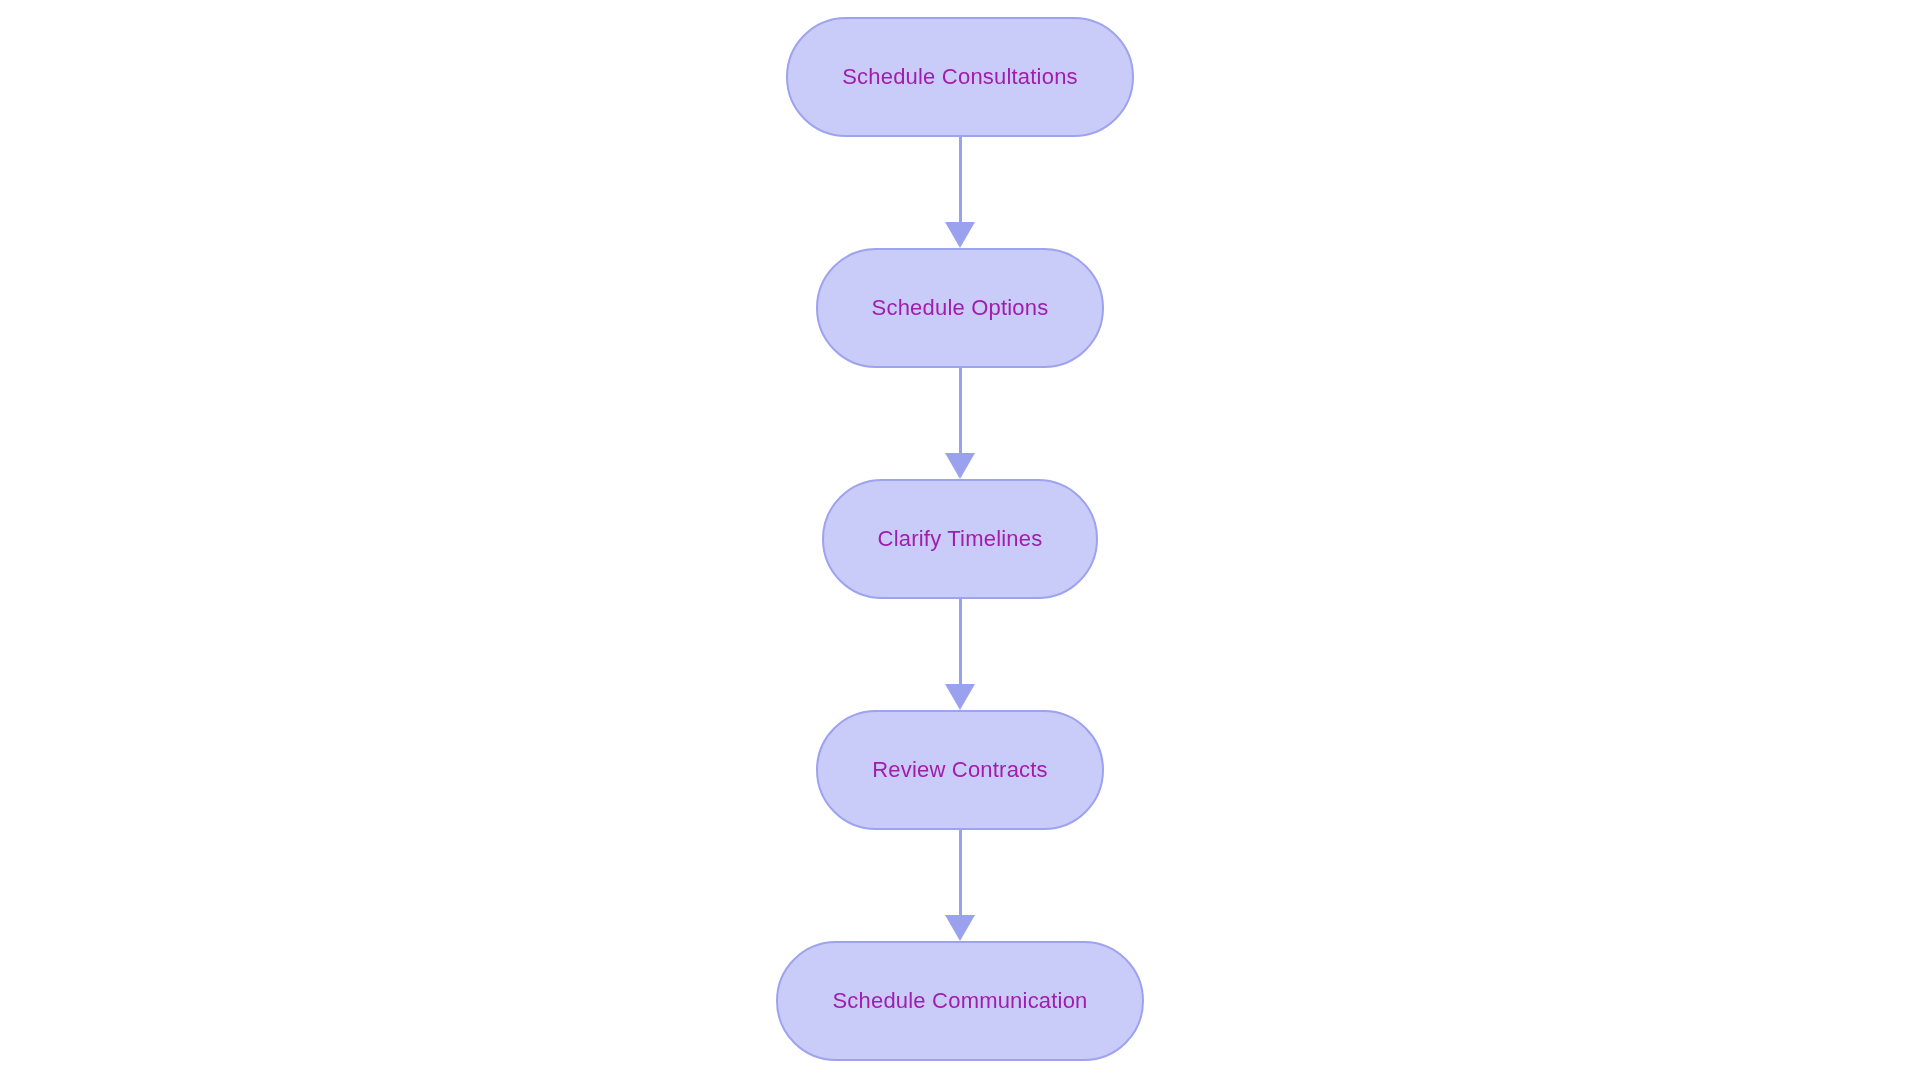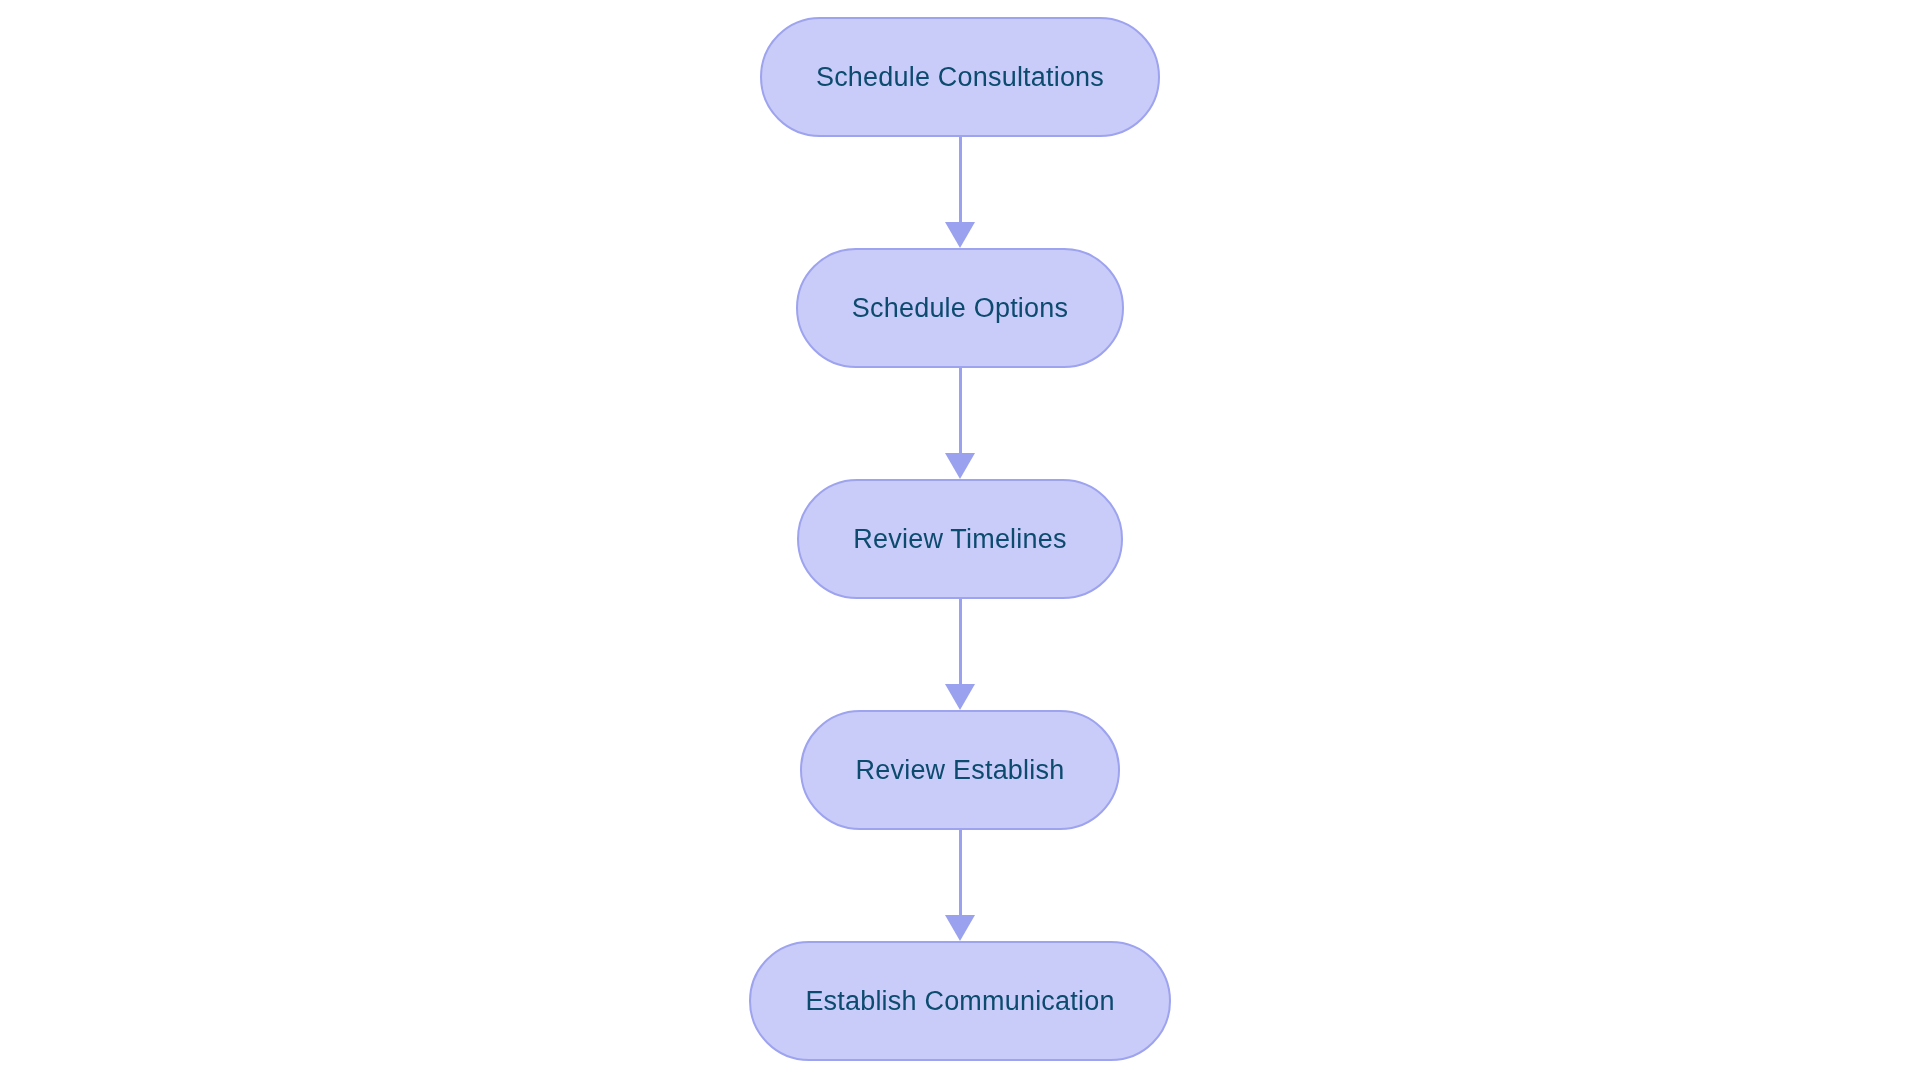--- a/index.html
+++ b/index.html
@@ -30,22 +30,22 @@
     padding: 0 54px;
     border-radius: 60px;
     background: #c9cbf8;
     border: 2px solid #9da3ef;
     display: flex;
     align-items: center;
     justify-content: center;
     white-space: nowrap;
   }
   .flow-node .node-label {
-    color: #0c4a6e;
-    font-size: 27px;
+    color: #a21caf;
+    font-size: 22px;
     letter-spacing: 0.2px;
   }
   .connector {
     height: 111px;
     display: flex;
     flex-direction: column;
     align-items: center;
   }
   .connector .line {
     width: 3px;
@@ -78,35 +78,35 @@
     <div class="flow-node">
       <span class="node-label">Schedule Options</span>
     </div>
 
     <div class="connector">
       <div class="line"></div>
       <div class="arrowhead"></div>
     </div>
 
     <div class="flow-node">
-      <span class="node-label">Review Timelines</span>
+      <span class="node-label">Clarify Timelines</span>
     </div>
 
     <div class="connector">
       <div class="line"></div>
       <div class="arrowhead"></div>
     </div>
 
     <div class="flow-node">
-      <span class="node-label">Review Establish</span>
+      <span class="node-label">Review Contracts</span>
     </div>
 
     <div class="connector">
       <div class="line"></div>
       <div class="arrowhead"></div>
     </div>
 
     <div class="flow-node">
-      <span class="node-label">Establish Communication</span>
+      <span class="node-label">Schedule Communication</span>
     </div>
 
   </div>
 </div>
 
 </body></html>

